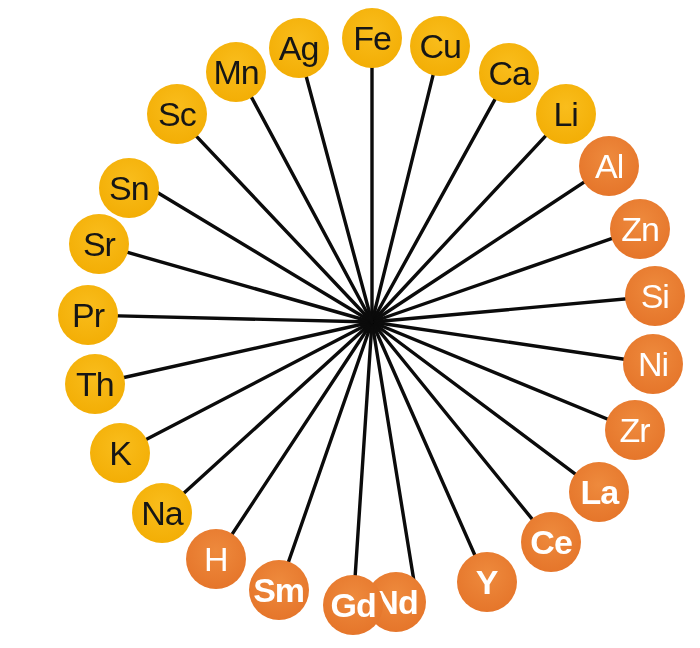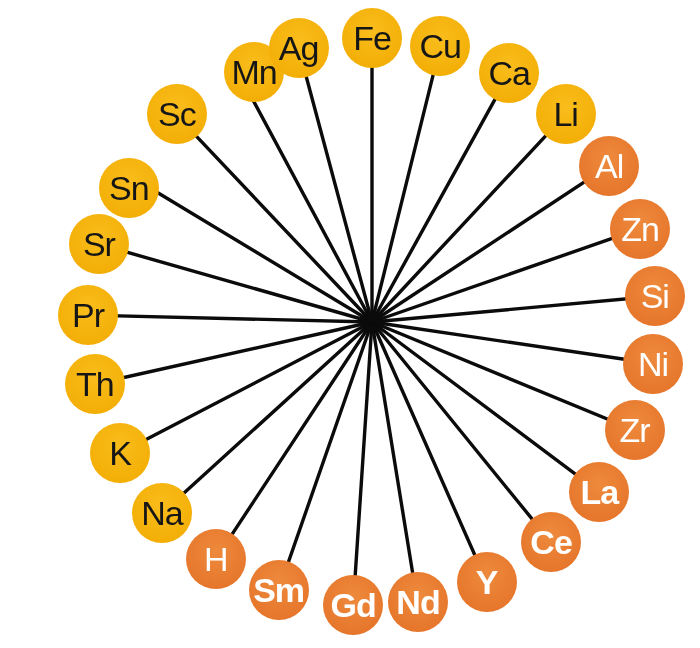--- a/index.html
+++ b/index.html
@@ -122,21 +122,21 @@
       </div>
       <div class="node orange bold" style="left: 569.4px; top: 462.1px; width: 60px; height: 60px;">
         <span>La</span>
       </div>
       <div class="node orange bold" style="left: 521.1px; top: 512.4px; width: 60px; height: 60px;">
         <span>Ce</span>
       </div>
       <div class="node orange bold" style="left: 456.6px; top: 551.8px; width: 60px; height: 60px;">
         <span>Y</span>
       </div>
-      <div class="node orange bold" style="left: 388px; top: 572.3px; width: 60px; height: 60px; text-align: right;">
+      <div class="node orange bold" style="left: 366px; top: 572.3px; width: 60px; height: 60px; text-align: right;">
         <span>Nd</span>
       </div>
       <div class="node orange bold" style="left: 323.2px; top: 575.4px; width: 60px; height: 60px;">
         <span>Gd</span>
       </div>
       <div class="node orange bold" style="left: 248.6px; top: 560.2px; width: 60px; height: 60px;">
         <span>Sm</span>
       </div>
       <div class="node orange" style="left: 185.7px; top: 529.1px; width: 60px; height: 60px;">
         <span>H</span>
@@ -155,20 +155,20 @@
       </div>
       <div class="node gold" style="left: 68.9px; top: 214.2px; width: 60px; height: 60px;">
         <span>Sr</span>
       </div>
       <div class="node gold" style="left: 98.8px; top: 158px; width: 60px; height: 60px;">
         <span>Sn</span>
       </div>
       <div class="node gold" style="left: 146.9px; top: 84px; width: 60px; height: 60px;">
         <span>Sc</span>
       </div>
-      <div class="node gold" style="left: 224px; top: 41.7px; width: 60px; height: 60px;">
+      <div class="node gold" style="left: 206px; top: 41.7px; width: 60px; height: 60px;">
         <span>Mn</span>
       </div>
       <div class="node gold" style="left: 268.5px; top: 17.7px; width: 60px; height: 60px;">
         <span>Ag</span>
       </div>
     </div>
 </div>
 
 </body></html>

